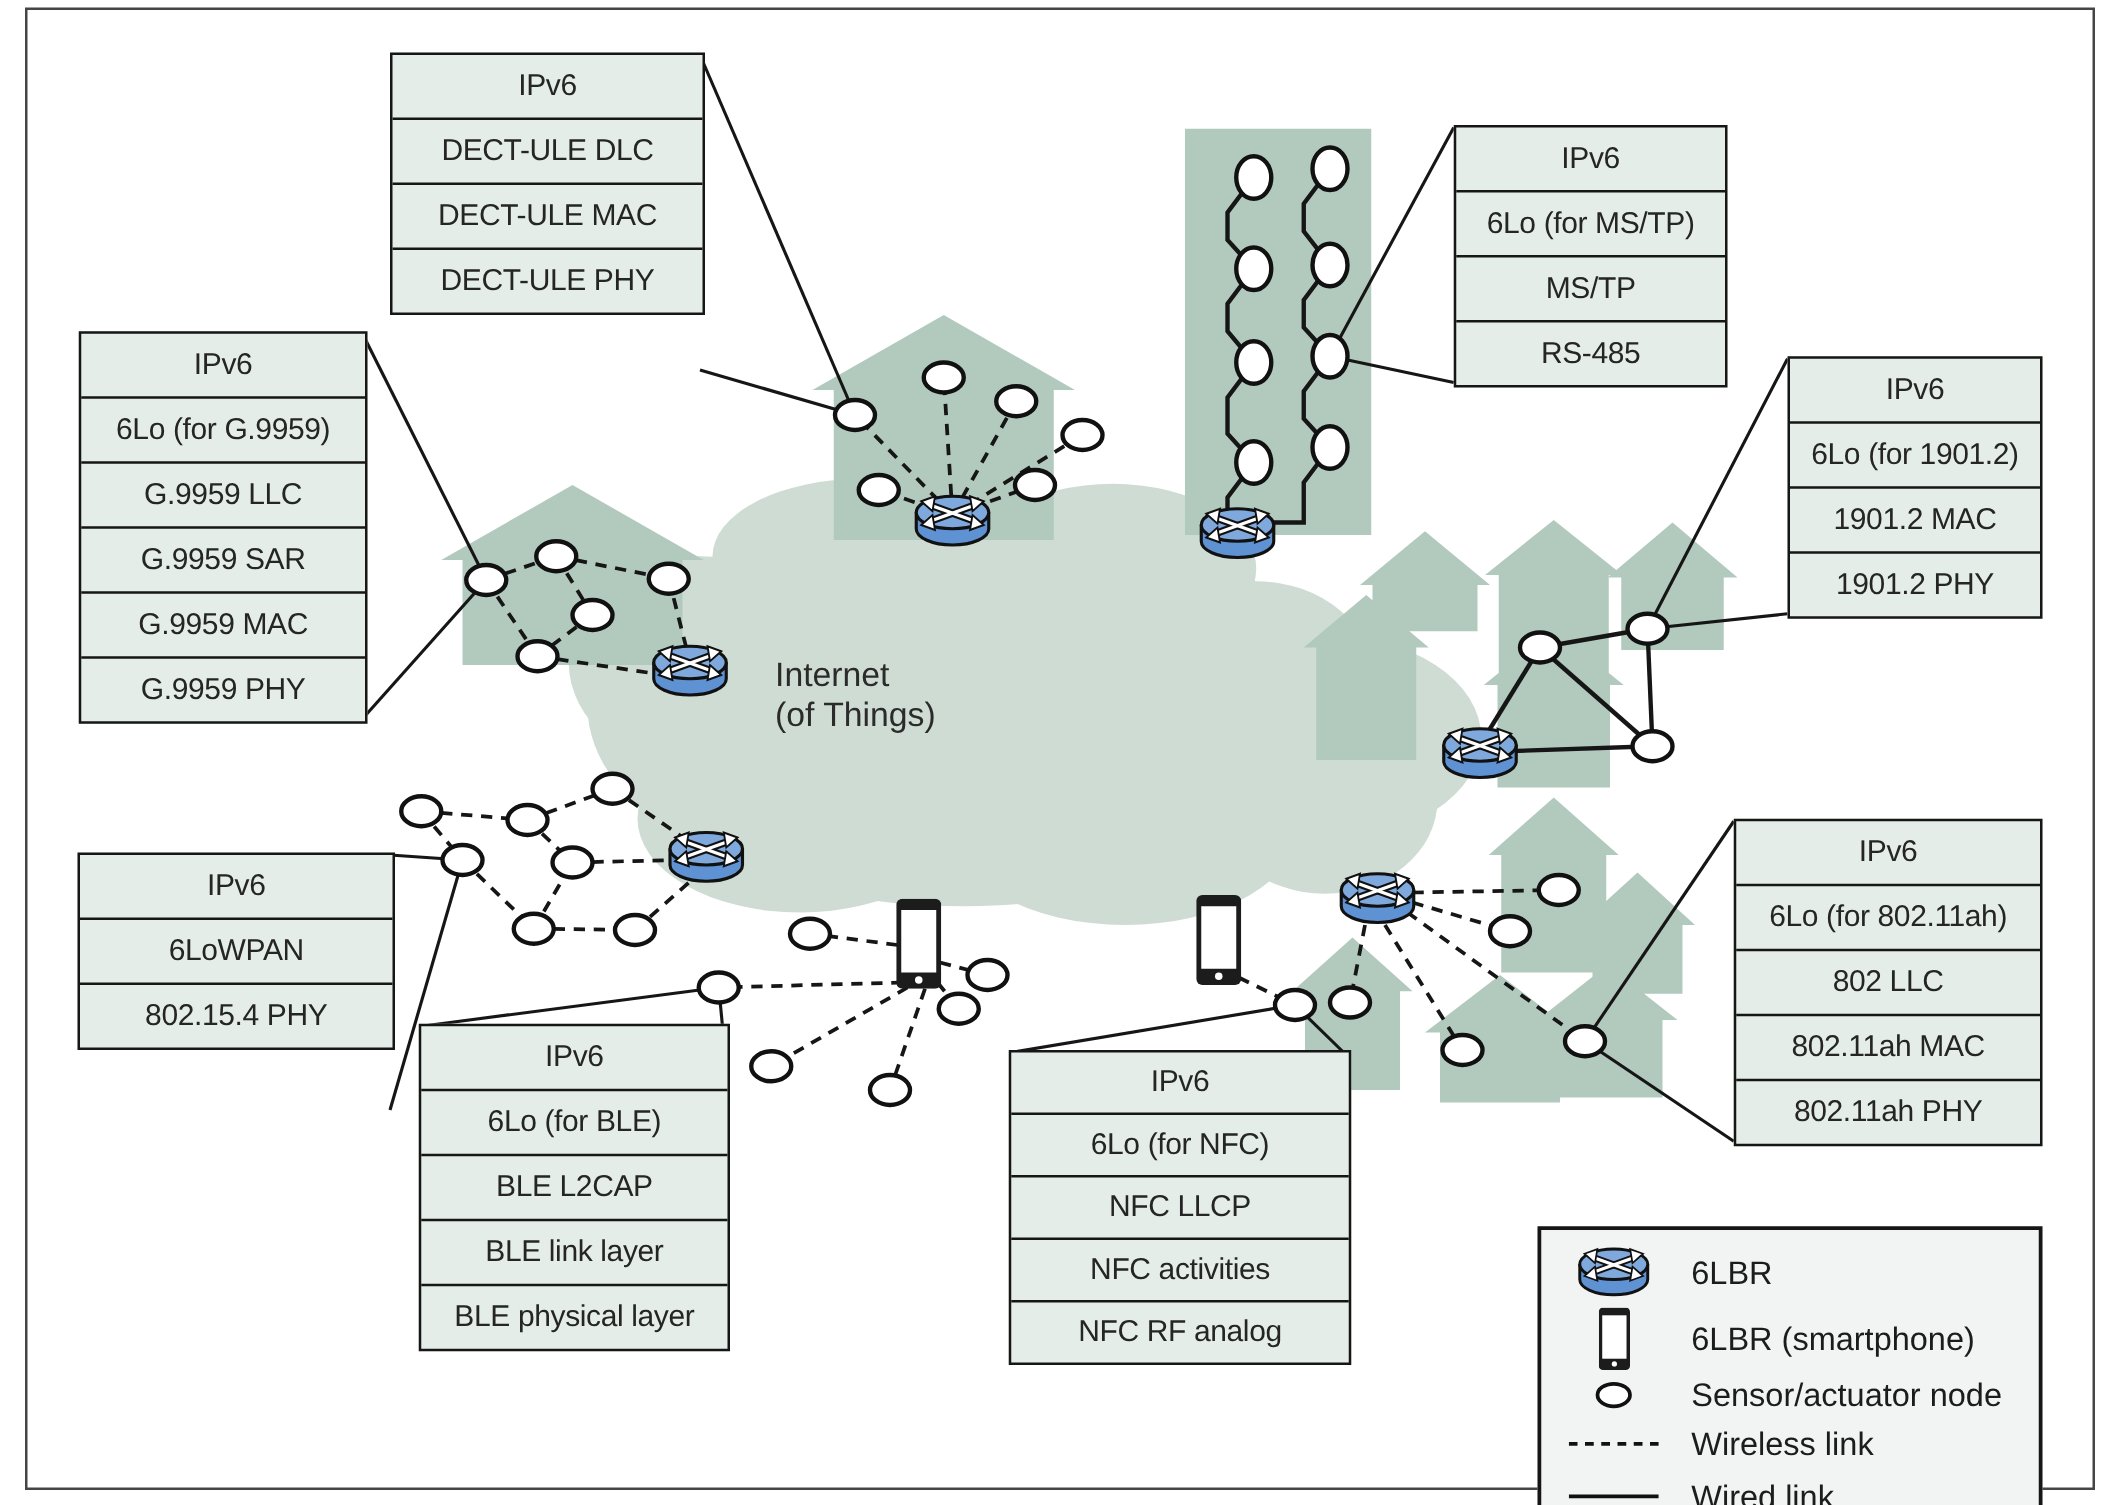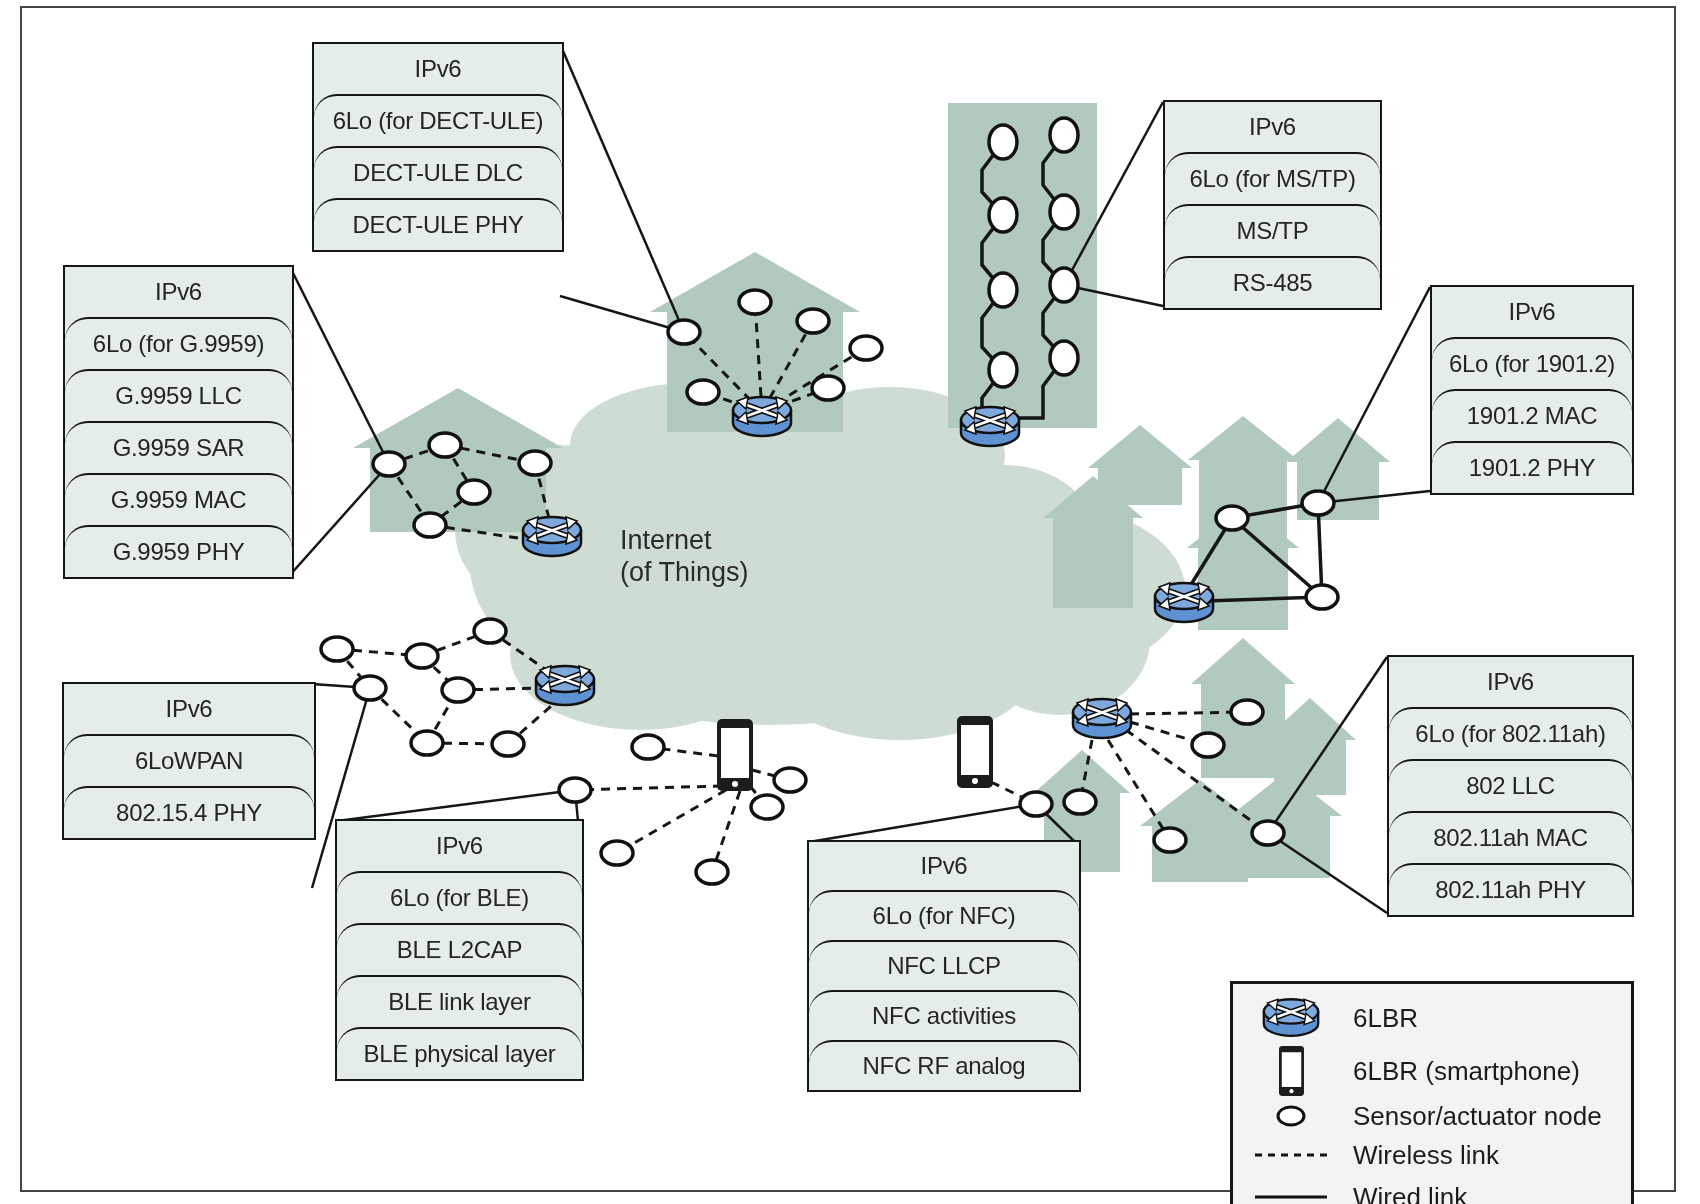--- a/index.html
+++ b/index.html
@@ -4,21 +4,21 @@
 <style>
   html,body{margin:0;padding:0;background:#fff;}
   .figure{position:relative;width:1700px;height:1204px;background:#ffffff;
           font-family:"Liberation Sans",sans-serif;overflow:hidden;}
   .frame{position:absolute;left:20px;top:6px;width:1656px;height:1186px;
          border:2px solid #454545;box-sizing:border-box;}
   svg.layer{position:absolute;left:0;top:0;}
   .stack{position:absolute;background:#e4ede7;border:2px solid #161616;z-index:5;}
   .stack .cell{height:50px;display:flex;align-items:center;justify-content:center;
                font-size:24px;color:#252525;border-top:2px solid #161616;
-               letter-spacing:-0.3px;white-space:nowrap;border-radius:23px;}
+               letter-spacing:-0.3px;white-space:nowrap;}
   .stack .cell:first-child{border-top:none;}
   .stack.nfc .cell{height:48px;}
   .cloud-label{position:absolute;left:620px;top:524px;width:300px;text-align:left;
                font-size:27px;color:#2b2b2b;line-height:1.2;z-index:4;}
   .legend{position:absolute;left:1230px;top:957px;width:404px;height:226px;
           background:#f1f4f2;border:3px solid #161616;box-sizing:border-box;
           padding:8px 0 0 12px;z-index:6;margin-top:24px;}
   .legend .row{display:flex;align-items:center;}
   .legend .ic{width:92px;display:flex;justify-content:center;align-items:center;}
   .legend .lbl{font-size:26px;color:#1c1c1c;margin-left:16px;white-space:nowrap;}
@@ -210,22 +210,22 @@
     </g>
   </svg>
 
   <div class="cloud-label">
     <div>Internet</div>
     <div>(of Things)</div>
   </div>
 
   <div class="stack" style="left:312px;top:42px;width:248px">
     <div class="cell">IPv6</div>
-    <div class="cell">6Lo (for DECT-ULE)</div>
     <div class="cell">DECT-ULE DLC</div>
+    <div class="cell">DECT-ULE MAC</div>
     <div class="cell">DECT-ULE PHY</div>
   </div>
 
   <div class="stack" style="left:63px;top:265px;width:227px">
     <div class="cell">IPv6</div>
     <div class="cell">6Lo (for G.9959)</div>
     <div class="cell">G.9959 LLC</div>
     <div class="cell">G.9959 SAR</div>
     <div class="cell">G.9959 MAC</div>
     <div class="cell">G.9959 PHY</div>

